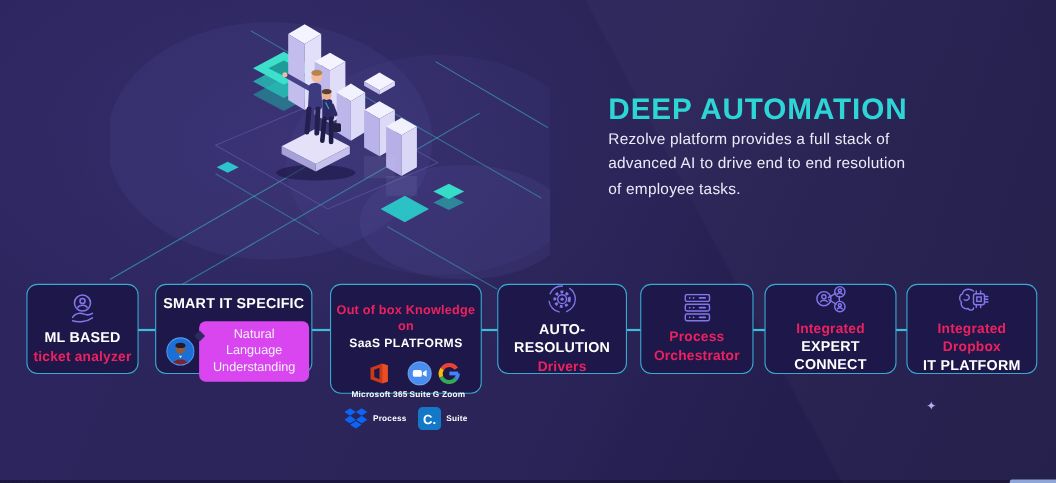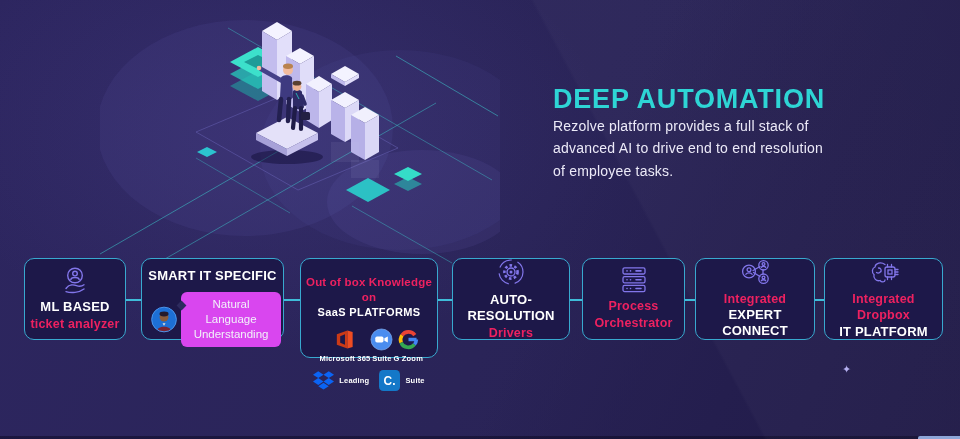--- a/index.html
+++ b/index.html
@@ -251,21 +251,21 @@
     </div>
     <div class="logo-row row2">
       <div class="logo-item h">
         <svg width="21" height="19" viewBox="0 0 22 19.5" fill="#0b64f4">
           <polygon points="5.5,0 0,3.6 5.5,7.2 11,3.6"></polygon>
           <polygon points="16.5,0 11,3.6 16.5,7.2 22,3.6"></polygon>
           <polygon points="5.5,7.2 0,10.8 5.5,14.4 11,10.8"></polygon>
           <polygon points="16.5,7.2 11,10.8 16.5,14.4 22,10.8"></polygon>
           <polygon points="5.5,15.7 11,19.3 16.5,15.7 11,12.2"></polygon>
         </svg>
-        <div class="logo-label">Leading</div>
+        <div class="logo-label">Process</div>
       </div>
       <div class="logo-item h">
         <svg width="21" height="21" viewBox="0 0 22 22">
           <rect width="22" height="22" rx="4.5" fill="#1478c8"></rect>
           <text x="11" y="15.8" font-size="12.5" font-weight="bold" fill="#fff" text-anchor="middle" font-family="Liberation Sans, sans-serif">C.</text>
         </svg>
         <div class="logo-label">Suite</div>
       </div>
     </div>
   </div>

